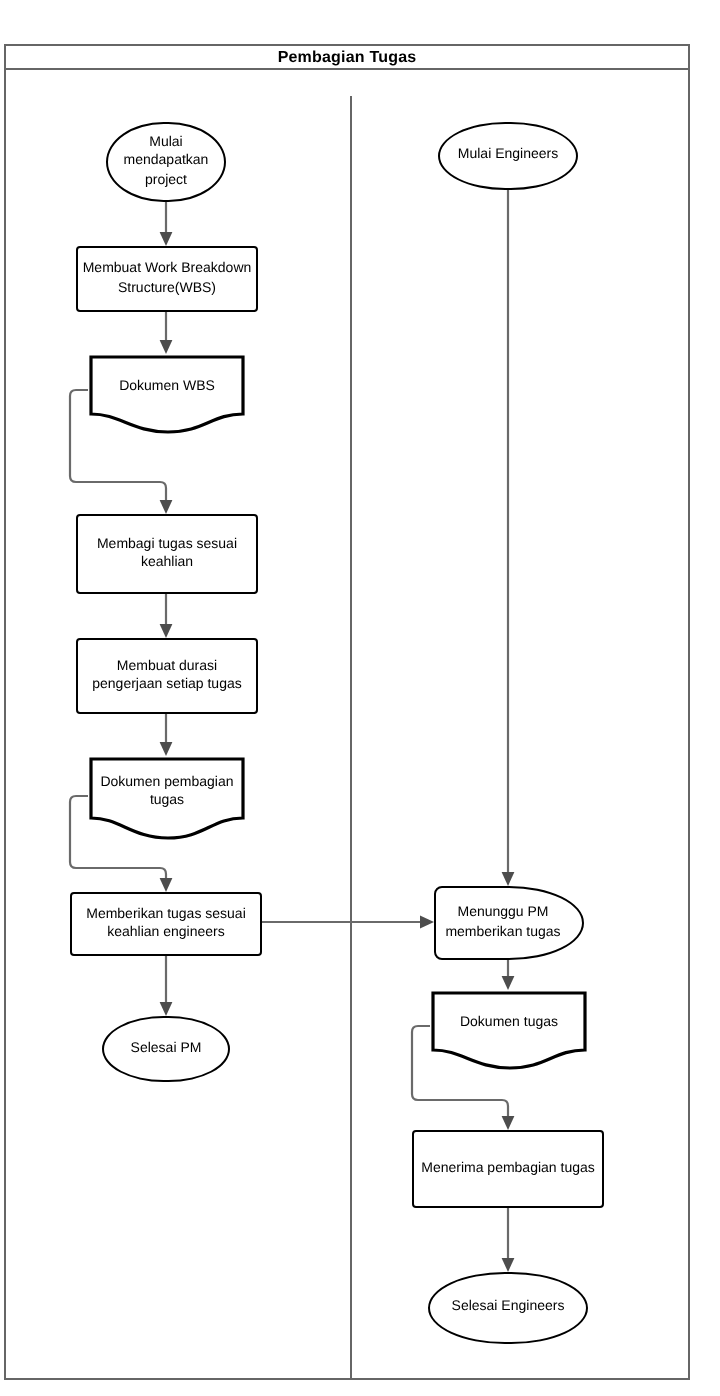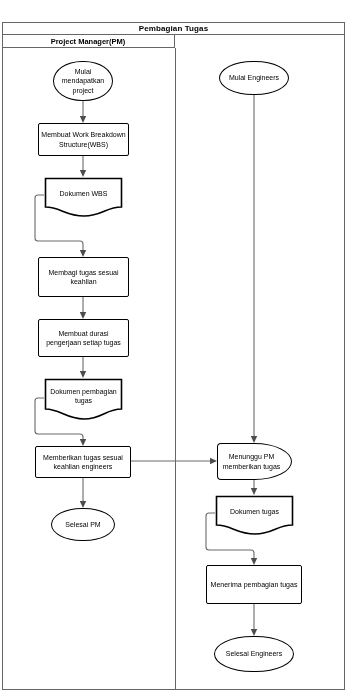--- a/index.html
+++ b/index.html
@@ -151,21 +151,20 @@
 </style>
 </head>
 <body>
 
 <div id="diagram-root">
 
   <div class="swimlane-frame"></div>
 
   <div class="pool-title">Pembagian Tugas</div>
 
-  <div class="lane-header left">Project Manager(PM)</div>
 
 
   <div class="lane-divider"></div>
 
   <svg id="connectors" viewBox="0 0 360 698">
 
     <g>
       <line x1="83" y1="81" x2="83" y2="98"></line>
       <polygon class="arrowhead" points="83,103 79.8,96 86.2,96"></polygon>
     </g>

